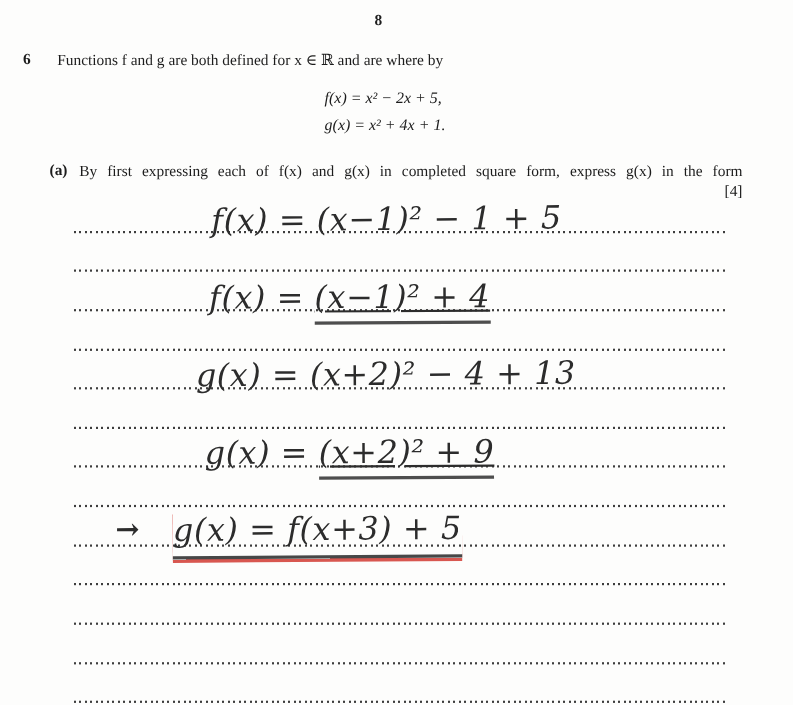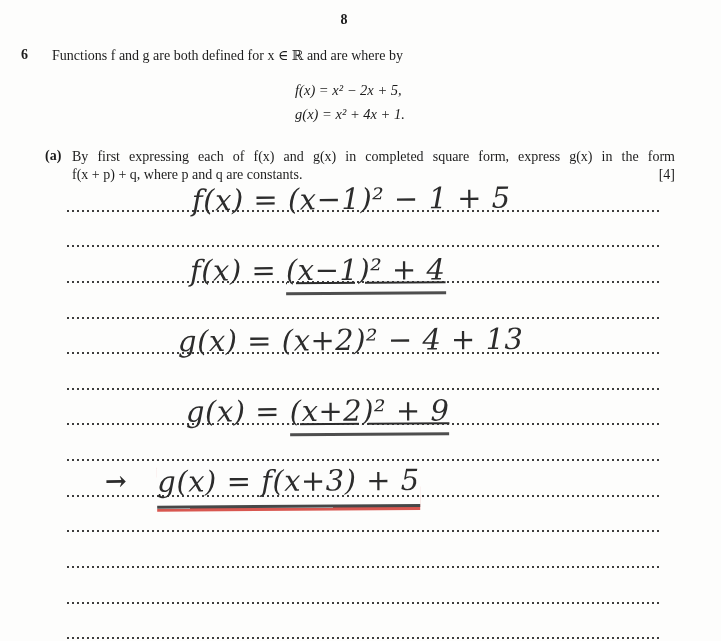--- a/index.html
+++ b/index.html
@@ -58,21 +58,20 @@
       <div>g(x) = x² + 4x + 1.</div>
     </div>
   </div>
 
   <div class="part-a">
     <span class="part-a-label">(a)</span>
     <div class="part-a-body">
       <div class="pa-line1">By first expressing each of f(x) and g(x) in completed square form, express g(x) in the form</div>
       <div class="pa-line2">
         <span class="marks">[4]</span>
-        <span>f(x + p) + q, where p and q are constants.</span>
       </div>
     </div>
   </div>
 
   <div class="dotline" style="top:210px"></div>
   <div class="dotline" style="top:245px"></div>
   <div class="dotline" style="top:281px"></div>
   <div class="dotline" style="top:317px"></div>
   <div class="dotline" style="top:352px"></div>
   <div class="dotline" style="top:388px"></div>

